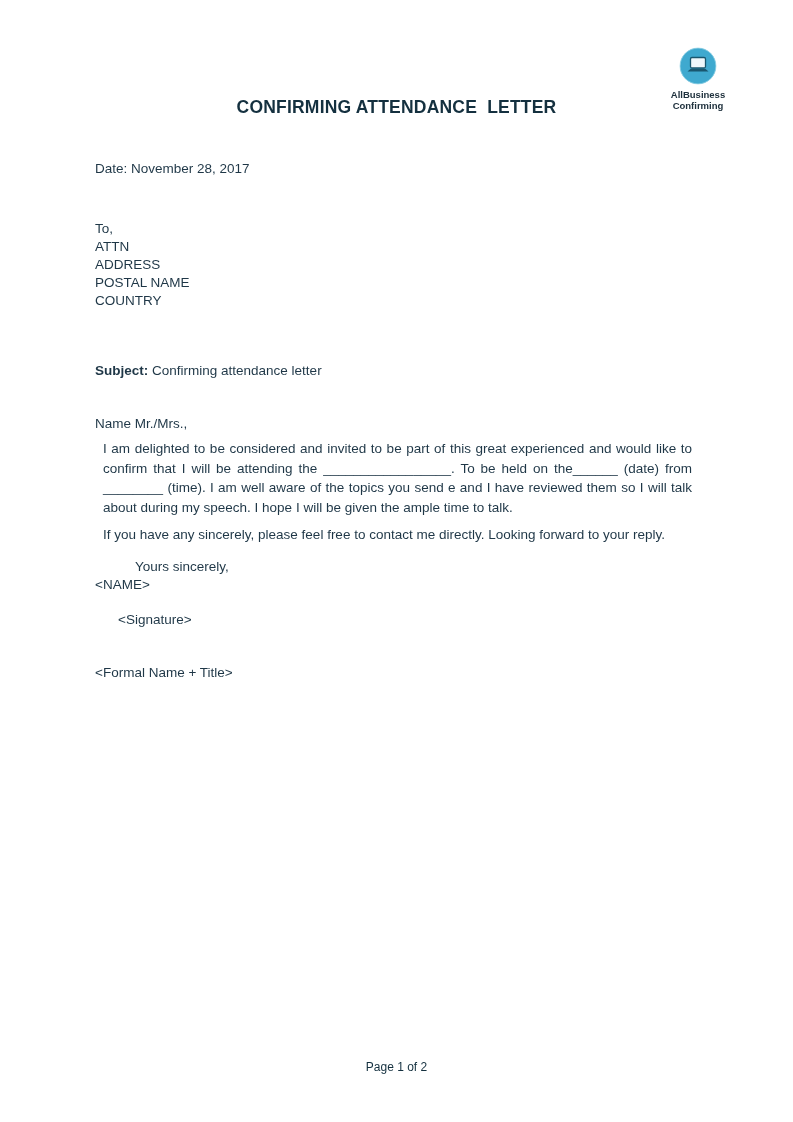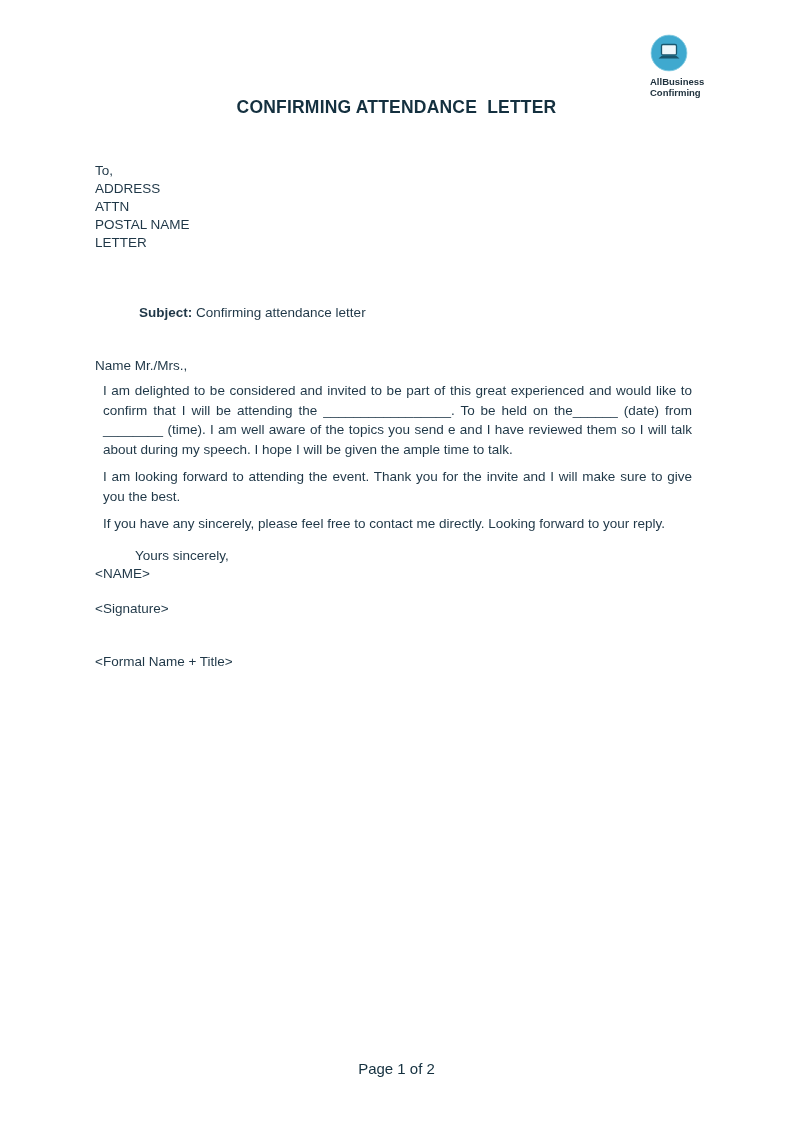--- a/index.html
+++ b/index.html
@@ -12,23 +12,24 @@
     width: 793px;
     height: 1122px;
     background: #ffffff;
     font-family: "Liberation Sans", sans-serif;
     color: #1f3747;
     overflow: hidden;
   }
   
   .logo {
     position: absolute;
-    top: 34px;
+    top: 47px;
     right: 47px;
     width: 96px;
+    text-align: center;
   }
   .logo-circle {
     display: inline-block;
     width: 38px;
     height: 38px;
     line-height: 0;
   }
   .logo-text {
     font-size: 9.5px;
     line-height: 11px;
@@ -46,43 +47,43 @@
     white-space: pre-wrap;
     color: #14303f;
   }
   
   .content {
     padding: 0 93px 0 95px;
     font-size: 13.5px;
   }
   .date-line   { margin-top: 43px; }
   .recipient   { margin-top: 44px; line-height: 18px; }
-  .subject-line{ margin-top: 53px; margin-left: 44px; }
+  .subject-line{ margin-top: 53px; }
   .subject-label { font-weight: 700; }
   .salutation  { margin-top: 38px; }
   p.body-par {
     margin: 8px;
     text-align: justify;
     line-height: 19.5px;
   }
   .par1 { margin-top: 36px; }
   .par2 { margin-top: 10px; }
   .par3 { margin-top: 11px; text-align: left; white-space: nowrap; }
   .closing   { margin-top: 14px; margin-left: 40px; }
   .name-ph   { margin-top: 3px; }
-  .sig-ph    { margin-top: 20px; }
+  .sig-ph    { margin-top: 20px; margin-left: 23px; }
   .formal-ph { margin-top: 38px; }
   
   .footer {
     position: absolute;
     left: 0;
     right: 0;
     top: 1060px;
     text-align: center;
-    font-size: 15px;
+    font-size: 12px;
     color: #14303f;
   }
 </style>
 </head>
 <body>
 
 <div class="page">
 
   <div class="logo">
     <span class="logo-circle">
@@ -94,38 +95,38 @@
       </svg>
     </span>
     <div class="logo-text">AllBusiness</div>
     <div class="logo-text">Confirming</div>
   </div>
 
   <h1 class="title">CONFIRMING ATTENDANCE  LETTER</h1>
 
   <div class="content">
 
+    <div class="date-line">Date: November 28, 2017</div>
 
     <div class="recipient">
       <div>To,</div>
+      <div>ATTN</div>
       <div>ADDRESS</div>
-      <div>ATTN</div>
       <div>POSTAL NAME</div>
-      <div>LETTER</div>
+      <div>COUNTRY</div>
     </div>
 
     <div class="subject-line">
       <span class="subject-label">Subject:</span>
       <span>Confirming attendance letter</span>
     </div>
 
     <div class="salutation">Name Mr./Mrs.,</div>
 
     <p class="body-par par1">I am delighted to be considered and invited to be part of this great experienced and would like to confirm that I will be attending the _________________. To be held on the______ (date) from ________ (time). I am well aware of the topics you send e and I have reviewed them so I will talk about during my speech. I hope I will be given the ample time to talk.</p>
-    <p class="body-par par2">I am looking forward to attending the event. Thank you for the invite and I will make sure to give you the best.</p>
     <p class="body-par par3">If you have any sincerely, please feel free to contact me directly. Looking forward to your reply.</p>
 
     <div class="closing">Yours sincerely,</div>
 
     <div class="name-ph">&lt;NAME&gt;</div>
     <div class="sig-ph">&lt;Signature&gt;</div>
     <div class="formal-ph">&lt;Formal Name + Title&gt;</div>
 
   </div>
 

